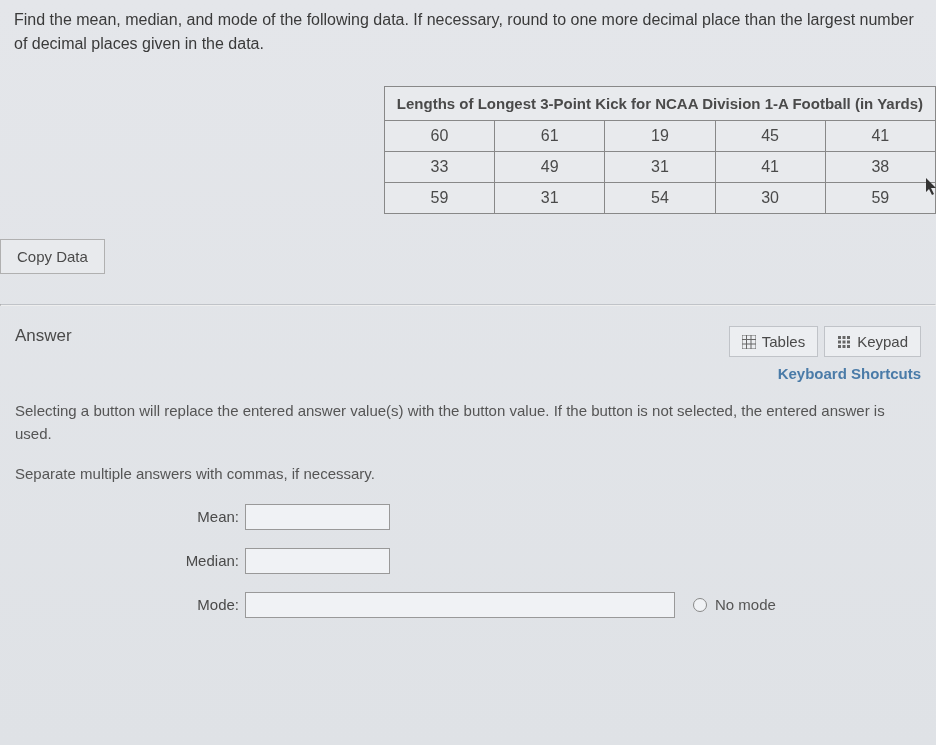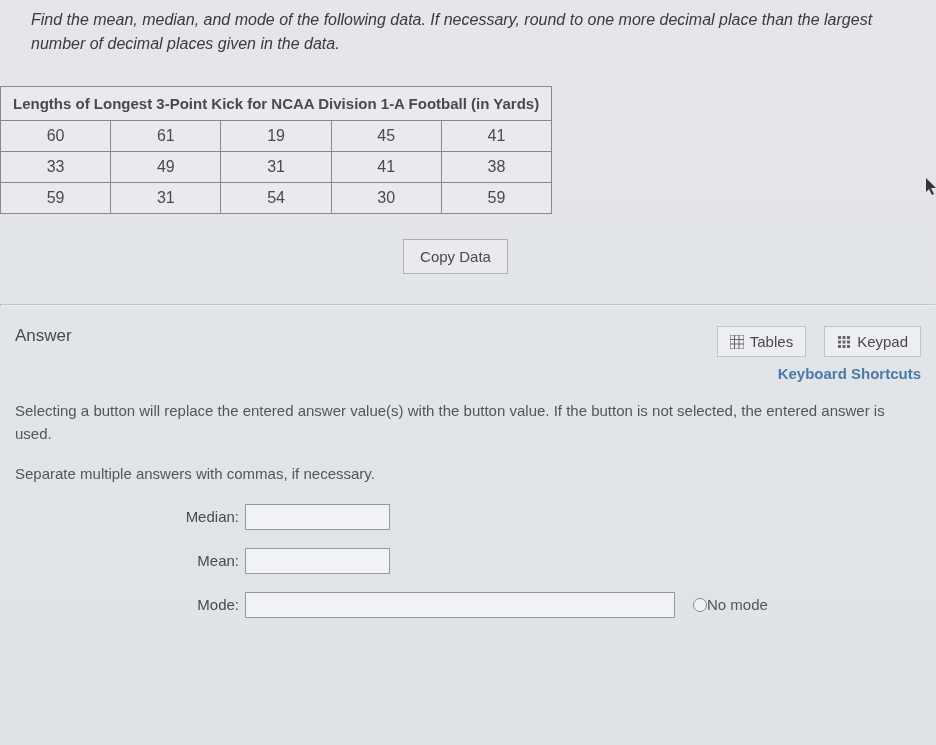--- a/index.html
+++ b/index.html
@@ -10,30 +10,30 @@
     body {
       font-family: -apple-system, BlinkMacSystemFont, "Segoe UI", Arial, sans-serif;
       background: linear-gradient(to bottom, #e4e6ea 0%, #dfe2e6 100%);
       width: 936px;
       height: 745px;
       color: #4a4a4a;
       position: relative;
       overflow: hidden;
     }
     .question-text {
-      padding: 8px 15px 20px 31px;
+      padding: 8px 15px 20px 14px;
       font-size: 16px;
       line-height: 1.5;
       color: #3a3a3a;
-      font-style: italic;
     }
     .data-table-container {
       display: flex;
-      justify-content: flex-start;
+      justify-content: flex-end;
       margin-top: 10px;
+      margin-left: 48px;
     }
     .data-table {
       border-collapse: collapse;
       background: #e8eaed;
     }
     .data-table th {
       border: 1px solid #888;
       padding: 8px 12px;
       font-weight: bold;
       font-size: 15px;
@@ -42,21 +42,21 @@
     }
     .data-table td {
       border: 1px solid #888;
       padding: 6px 30px;
       text-align: center;
       font-size: 16px;
       background: #e8eaed;
     }
     .copy-data-container {
       display: flex;
-      justify-content: center;
+      justify-content: flex-start;
       padding: 25px 25px 30px 0;
     }
     .copy-data-btn {
       background: #e8eaed;
       border: 1px solid #b0b0b0;
       padding: 8px 16px;
       font-size: 15px;
       color: #4a4a4a;
       cursor: pointer;
     }
@@ -72,21 +72,21 @@
       justify-content: space-between;
       align-items: flex-start;
       margin-bottom: 8px;
     }
     .answer-title {
       font-size: 17px;
       color: #4a4a4a;
     }
     .toolbar-buttons {
       display: flex;
-      gap: 18px;
+      gap: 6px;
     }
     .toolbar-btn {
       background: #eceef1;
       border: 1px solid #c0c3c8;
       padding: 6px 12px;
       font-size: 15px;
       color: #4a4a4a;
       cursor: pointer;
       display: flex;
       align-items: center;
@@ -132,21 +132,21 @@
     .input-short {
       width: 145px;
     }
     .input-long {
       width: 430px;
     }
     .radio-container {
       display: flex;
       align-items: center;
       margin-left: 18px;
-      gap: 0;
+      gap: 8px;
     }
     .radio-circle {
       width: 14px;
       height: 14px;
       border: 1px solid #888;
       border-radius: 50%;
       background: #f0f2f5;
     }
     .radio-label {
       font-size: 15px;
@@ -237,26 +237,26 @@
         <span>Keypad</span>
       </button>
     </div>
   </div>
   <div class="keyboard-shortcuts">Keyboard Shortcuts</div>
 
   <div class="instruction-text">Selecting a button will replace the entered answer value(s) with the button value. If the button is not selected, the entered answer is used.</div>
   <div class="instruction-text">Separate multiple answers with commas, if necessary.</div>
 
   <div class="input-row">
+    <div class="input-label">Mean:</div>
+    <input type="text" class="input-field input-short" value="" style="">
+  </div>
+
+  <div class="input-row">
     <div class="input-label">Median:</div>
-    <input type="text" class="input-field input-short" value="" style="">
-  </div>
-
-  <div class="input-row">
-    <div class="input-label">Mean:</div>
     <input type="text" class="input-field input-short" value="" style="">
   </div>
 
   <div class="input-row">
     <div class="input-label">Mode:</div>
     <input type="text" class="input-field input-long" value="" style="">
     <div class="radio-container">
       <span class="radio-circle"></span>
       <span class="radio-label">No mode</span>
     </div>

